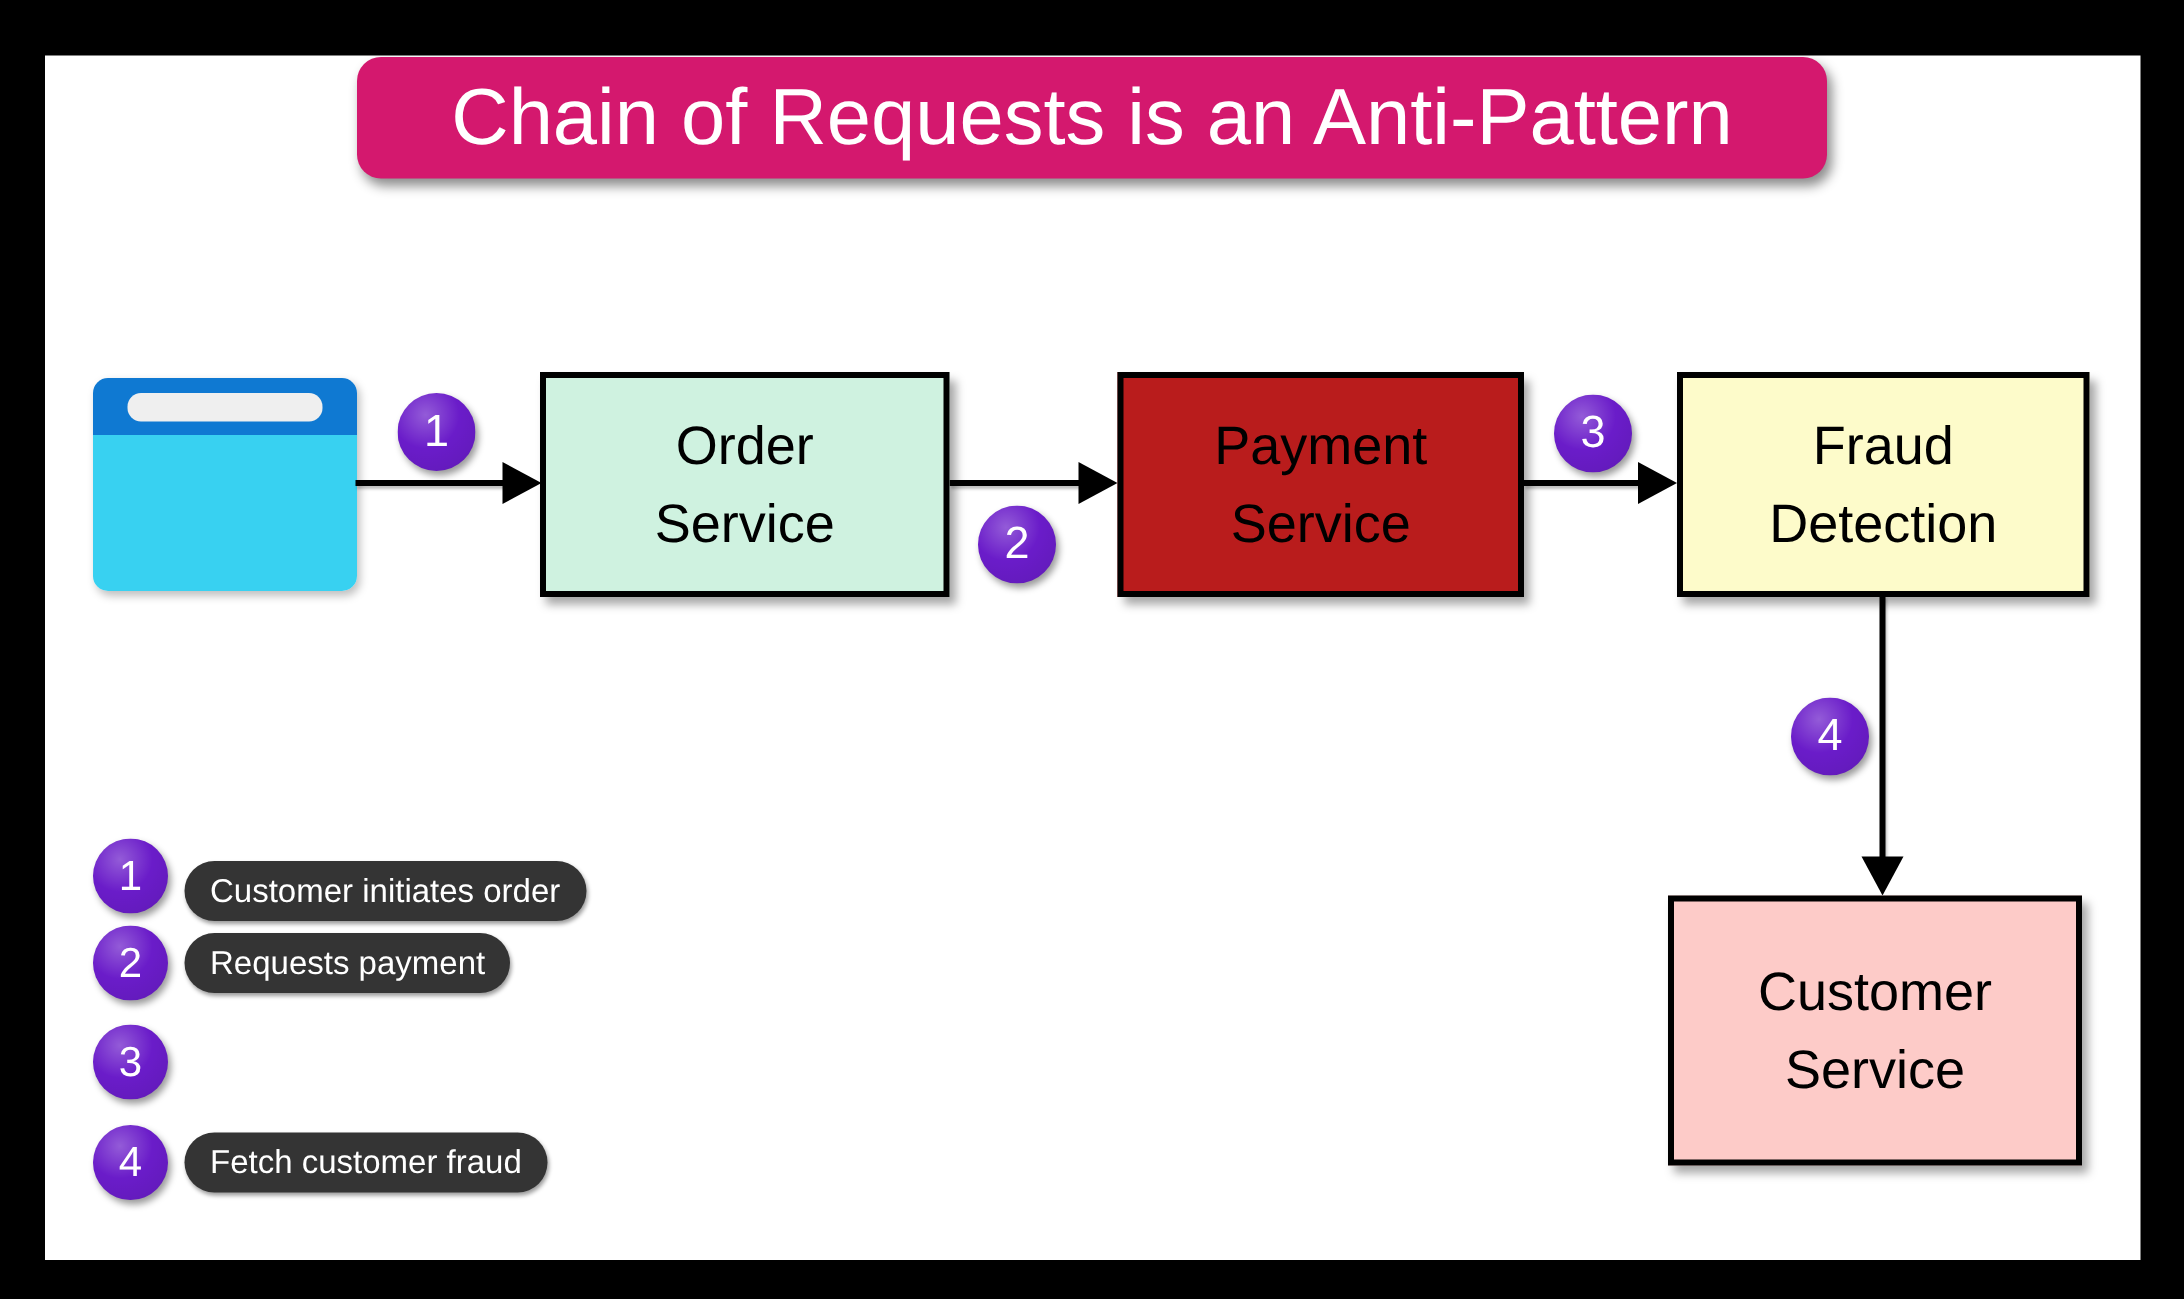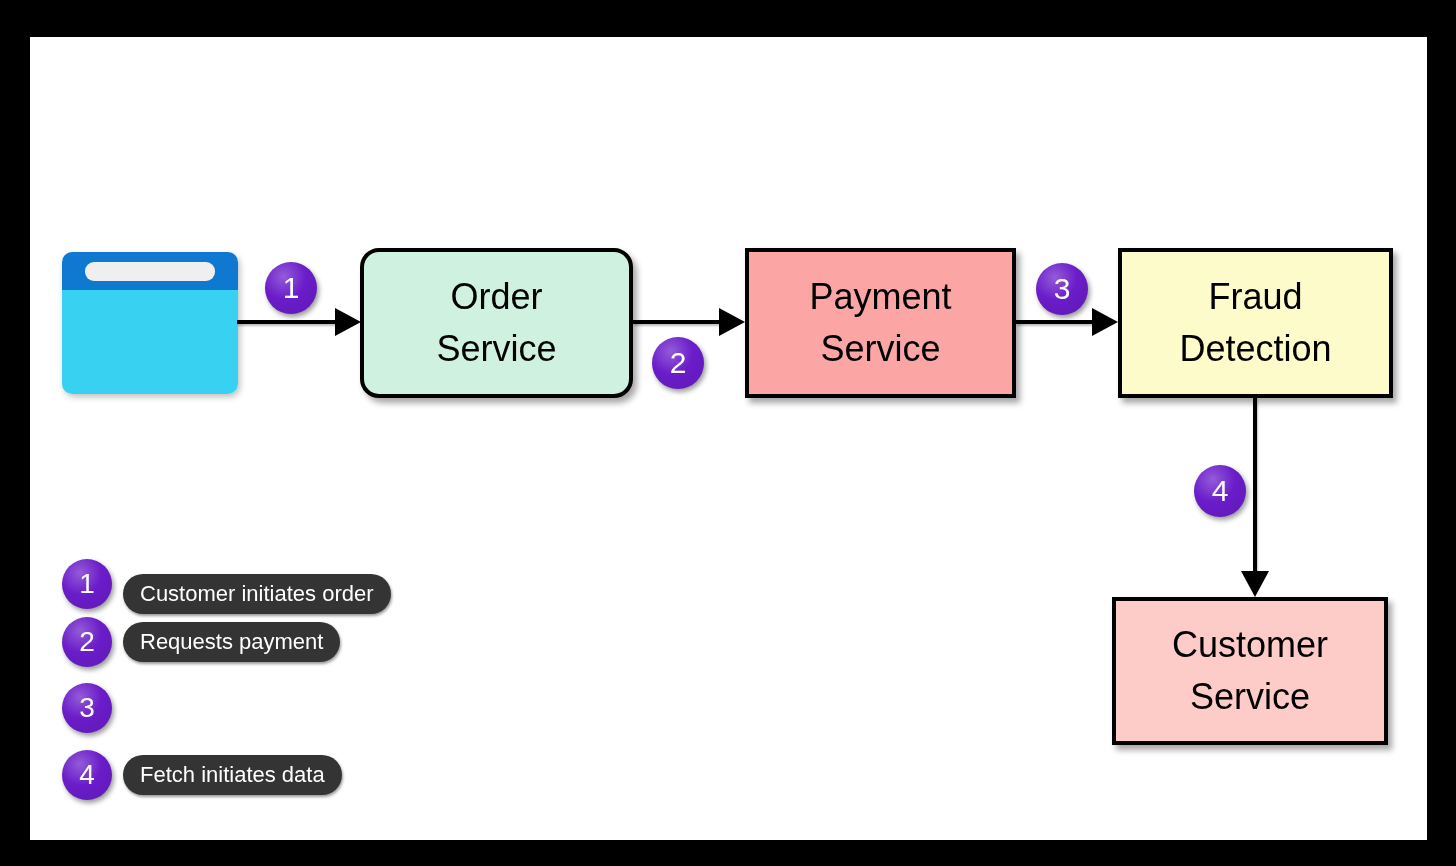--- a/index.html
+++ b/index.html
@@ -53,21 +53,21 @@
     position: absolute;
     border: 4px solid #000000;
     display: flex; align-items: center; justify-content: center; text-align: center;
     font-size: 36px; line-height: 1.45; color: #000000;
     white-space: pre-line;
     box-shadow: 4px 5px 6px rgba(0,0,0,0.35);
   }
   .node-order    { left: 330px;  top: 211px; width: 273px; height: 150px; }
   .node-payment  { left: 715px;  top: 211px; width: 271px; height: 150px; }
   .node-fraud    { left: 1088px; top: 211px; width: 275px; height: 150px; }
-  .node-customer { left: 1082px; top: 560px; width: 276px; height: 148px; }
+  .node-customer { left: 1082px; top: 560px; width: 276px; height: 180px; }
 
   
   .hline {
     position: absolute; height: 4px; background: #000000;
     box-shadow: 1px 2px 2px rgba(0,0,0,0.25);
   }
   .vline {
     position: absolute; width: 4px; background: #000000;
     box-shadow: 1px 1px 2px rgba(0,0,0,0.25);
   }
@@ -123,43 +123,46 @@
     color: #ffffff; font-size: 22px; white-space: nowrap;
     box-shadow: 1px 2px 3px rgba(0,0,0,0.4);
   }
 </style>
 </head>
 <body>
 
 <div class="frame">
   <div class="canvas">
 
+    <div class="banner" style="background-color: rgb(212, 24, 110);">
+      <span>Chain of Requests is an Anti-Pattern</span>
+    </div>
 
     <div class="browser">
       <div class="browser-top" style="background-color: rgb(15, 121, 210);">
         <div class="browser-address" style="background-color: rgb(239, 239, 239);"></div>
       </div>
       <div class="browser-body" style="background-color: rgb(56, 209, 241);"></div>
     </div>
 
     <div class="hline arrow1-line"></div>
     <div class="head-right arrow1-head"></div>
 
     <div class="hline arrow2-line"></div>
     <div class="head-right arrow2-head"></div>
 
     <div class="hline arrow3-line"></div>
     <div class="head-right arrow3-head"></div>
 
     <div class="vline arrow4-line"></div>
     <div class="head-down arrow4-head"></div>
 
-    <div class="node node-order" style="background-color: rgb(207, 242, 224); border-radius: 19px;">Order
+    <div class="node node-order" style="background-color: rgb(207, 242, 224);">Order
 Service</div>
-    <div class="node node-payment" style="background-color: #fca5a5;">Payment
+    <div class="node node-payment" style="background-color: #b91c1c;">Payment
 Service</div>
     <div class="node node-fraud" style="background-color: rgb(253, 251, 202);">Fraud
 Detection</div>
     <div class="node node-customer" style="background-color: rgb(253, 203, 200);">Customer
 Service</div>
 
     <div class="marker marker-1" style="background-color: rgb(106, 28, 201);">1</div>
     <div class="marker marker-2" style="background-color: rgb(106, 28, 201);">2</div>
     <div class="marker marker-3" style="background-color: rgb(106, 28, 201);">3</div>
     <div class="marker marker-4" style="background-color: rgb(106, 28, 201);">4</div>
@@ -170,17 +173,17 @@
     </div>
     <div class="legend-row legend-row-2">
       <div class="marker legend-circle" style="background-color: rgb(106, 28, 201);">2</div>
       <div class="pill" style="background-color: rgb(52, 52, 52);">Requests payment</div>
     </div>
     <div class="legend-row legend-row-3">
       <div class="marker legend-circle" style="background-color: rgb(106, 28, 201);">3</div>
     </div>
     <div class="legend-row legend-row-4">
       <div class="marker legend-circle" style="background-color: rgb(106, 28, 201);">4</div>
-      <div class="pill" style="background-color: rgb(52, 52, 52);">Fetch initiates data</div>
+      <div class="pill" style="background-color: rgb(52, 52, 52);">Fetch customer fraud</div>
     </div>
 
   </div>
 </div>
 
 </body></html>

